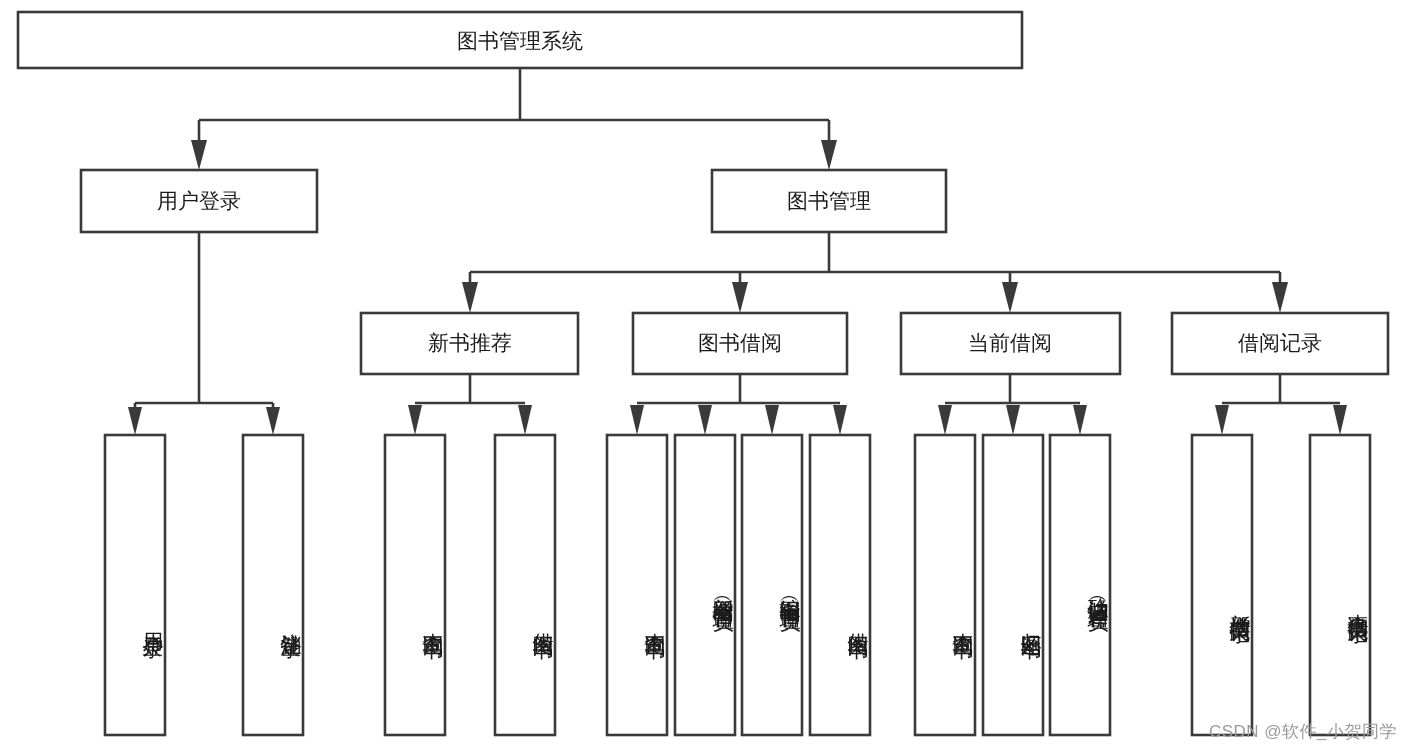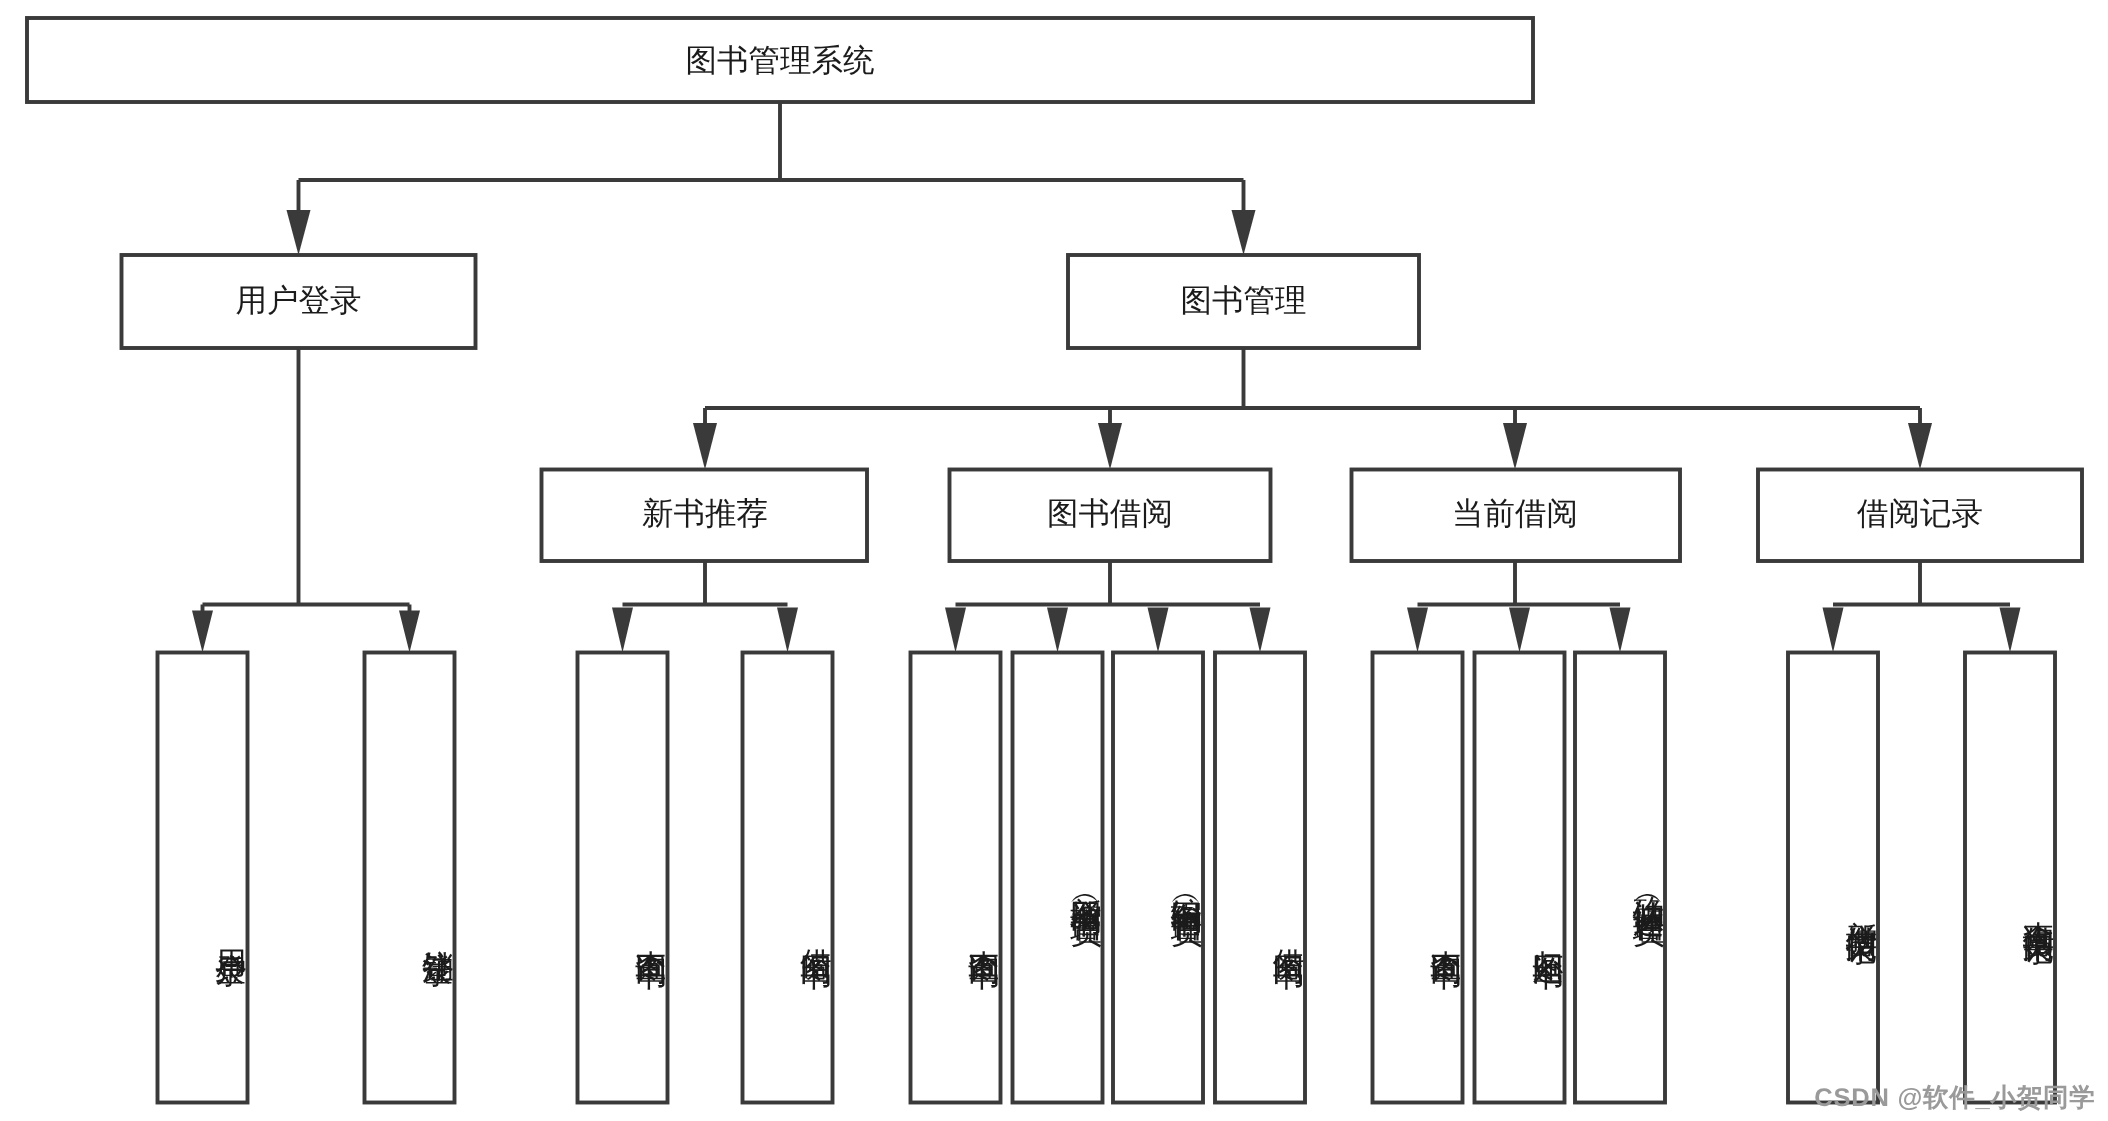--- a/index.html
+++ b/index.html
@@ -67,21 +67,20 @@
   }
   .watermark {
     position: absolute;
     right: 8px;
     bottom: 4px;
     font-family: "Liberation Sans", "DejaVu Sans", sans-serif;
     font-size: 17px;
     color: #9a9a9a;
     letter-spacing: 0.5px;
     white-space: nowrap;
-    font-weight: bold;
   }
 </style>
 </head>
 <body>
 
 <div id="diagram-root">
 
   <svg id="flow" viewBox="0 0 1405 747">
     <defs></defs>
 

